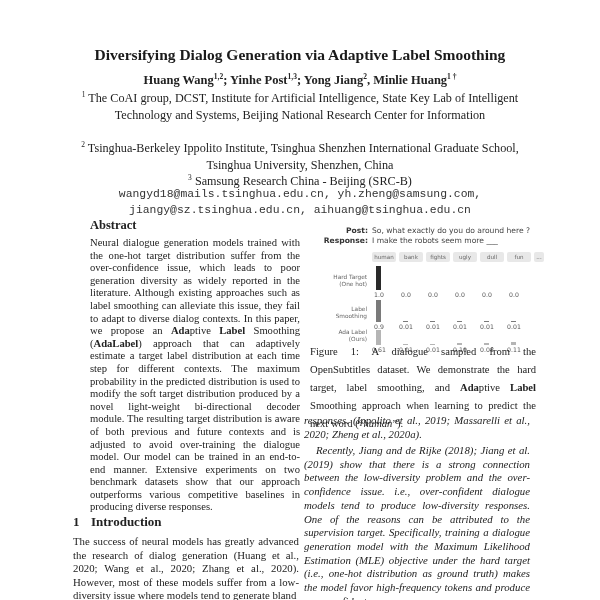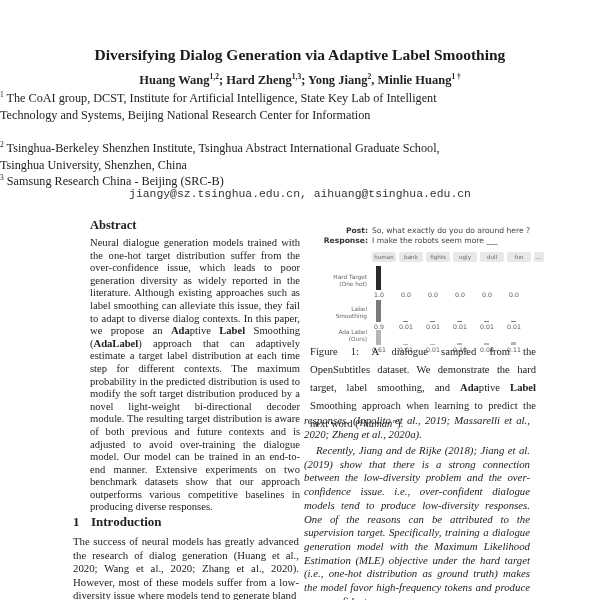--- a/index.html
+++ b/index.html
@@ -1,20 +1,20 @@
 <!DOCTYPE html>
 <html><head>
 <meta charset="utf-8">
 <style>
   html, body { margin: 0; padding: 0; background: #ffffff; }
   body { width: 600px; height: 600px; overflow: hidden; position: relative; font-family: "Liberation Serif", serif; color: #222; }
   .title { position: absolute; top: 46px; left: 0; width: 600px; text-align: center; font-weight: bold; font-size: 15.5px; color: #1a1a1a; }
   .authors { position: absolute; top: 72px; left: 0; width: 600px; text-align: center; font-weight: bold; font-size: 12.5px; }
   .authors sup { font-size: 7.5px; }
-  .affil { position: absolute; left: 0; width: 600px; text-align: left; font-size: 12.2px; line-height: 16.5px; }
+  .affil { position: absolute; left: 0; width: 600px; text-align: center; font-size: 12.2px; line-height: 16.5px; }
   .affil sup { font-size: 7.5px; }
   .email { position: absolute; left: 0; width: 600px; text-align: center; font-family: "Liberation Mono", monospace; font-size: 11.4px; line-height: 16px; color: #333; }
 
   .abs-title { position: absolute; top: 218px; left: 90px; width: 160px; text-align: left; font-weight: bold; font-size: 12.5px; }
   .abs-body { position: absolute; top: 237px; left: 90px; width: 210px; font-size: 10.6px; line-height: 12.6px; text-align: justify; hyphens: auto; }
   .sec-title { position: absolute; top: 514px; left: 73px; font-weight: bold; font-size: 13px; }
   .sec-title span.num { display: inline-block; width: 18px; }
   .intro { position: absolute; top: 535px; left: 73px; width: 226px; font-size: 10.8px; line-height: 13.6px; text-align: justify; }
 
   .fig { position: absolute; top: 213px; left: 315px; width: 250px; height: 125px; font-family: "DejaVu Sans", sans-serif; color: #444; margin-top: 13px; }
@@ -30,37 +30,38 @@
   .right-text { position: absolute; left: 304px; width: 226px; font-size: 10.8px; line-height: 13.7px; text-align: justify; font-style: italic; }
   .indent { text-indent: 12px; }
 </style>
 </head>
 <body>
 
 <div class="title">Diversifying Dialog Generation via Adaptive Label Smoothing</div>
 
 <div class="authors">
   <span>Huang Wang</span><sup>1,2</sup><span>; </span>
-  <span>Hard Zheng</span><sup>1,3</sup><span>; </span>
+  <span>Yinhe Post</span><sup>1,3</sup><span>; </span>
   <span>Yong Jiang</span><sup>2</sup><span>, </span>
   <span>Minlie Huang</span><sup>1 †</sup>
 </div>
 
 <div class="affil" style="top:87px;">
   <div><sup>1</sup> <span>The CoAI group, DCST, Institute for Artificial Intelligence, State Key Lab of Intelligent</span></div>
   <div>Technology and Systems, Beijing National Research Center for Information</div>
 </div>
 <div class="affil" style="top:137px;">
-  <div><sup>2</sup> <span>Tsinghua-Berkeley Shenzhen Institute, Tsinghua Abstract International Graduate School,</span></div>
+  <div><sup>2</sup> <span>Tsinghua-Berkeley Ippolito Institute, Tsinghua Shenzhen International Graduate School,</span></div>
   <div>Tsinghua University, Shenzhen, China</div>
 </div>
 <div class="affil" style="top:170px;">
   <div><sup>3</sup> <span>Samsung Research China - Beijing (SRC-B)</span></div>
 </div>
 <div class="email" style="top:186px;">
+  <div>wangyd18@mails.tsinghua.edu.cn, yh.zheng@samsung.com,</div>
   <div>jiangy@sz.tsinghua.edu.cn, aihuang@tsinghua.edu.cn</div>
 </div>
 
 <div class="abs-title">Abstract</div>
 <div class="abs-body"><span>Neural dialogue generation models trained with the one-hot target distribution suffer from the over-confidence issue, which leads to poor generation diversity as widely reported in the literature. Although existing approaches such as label smoothing can alleviate this issue, they fail to adapt to diverse dialog contexts. In this paper, we propose an </span><b>Ada</b><span>ptive </span><b>Label</b><span> Smoothing (</span><b>AdaLabel</b><span>) approach that can adaptively estimate a target label distribution at each time step for different contexts. The maximum probability in the predicted distribution is used to modify the soft target distribution produced by a novel light-weight bi-directional decoder module. The resulting target distribution is aware of both previous and future contexts and is adjusted to avoid over-training the dialogue model. Our model can be trained in an end-to-end manner. Extensive experiments on two benchmark datasets show that our approach outperforms various competitive baselines in producing diverse responses.</span></div>
 
 <div class="sec-title"><span class="num">1</span><span>Introduction</span></div>
 <div class="intro">The success of neural models has greatly advanced the research of dialog generation (Huang et al., 2020; Wang et al., 2020; Zhang et al., 2020). However, most of these models suffer from a low-diversity issue where models tend to generate bland</div>
 
 <div class="fig">

